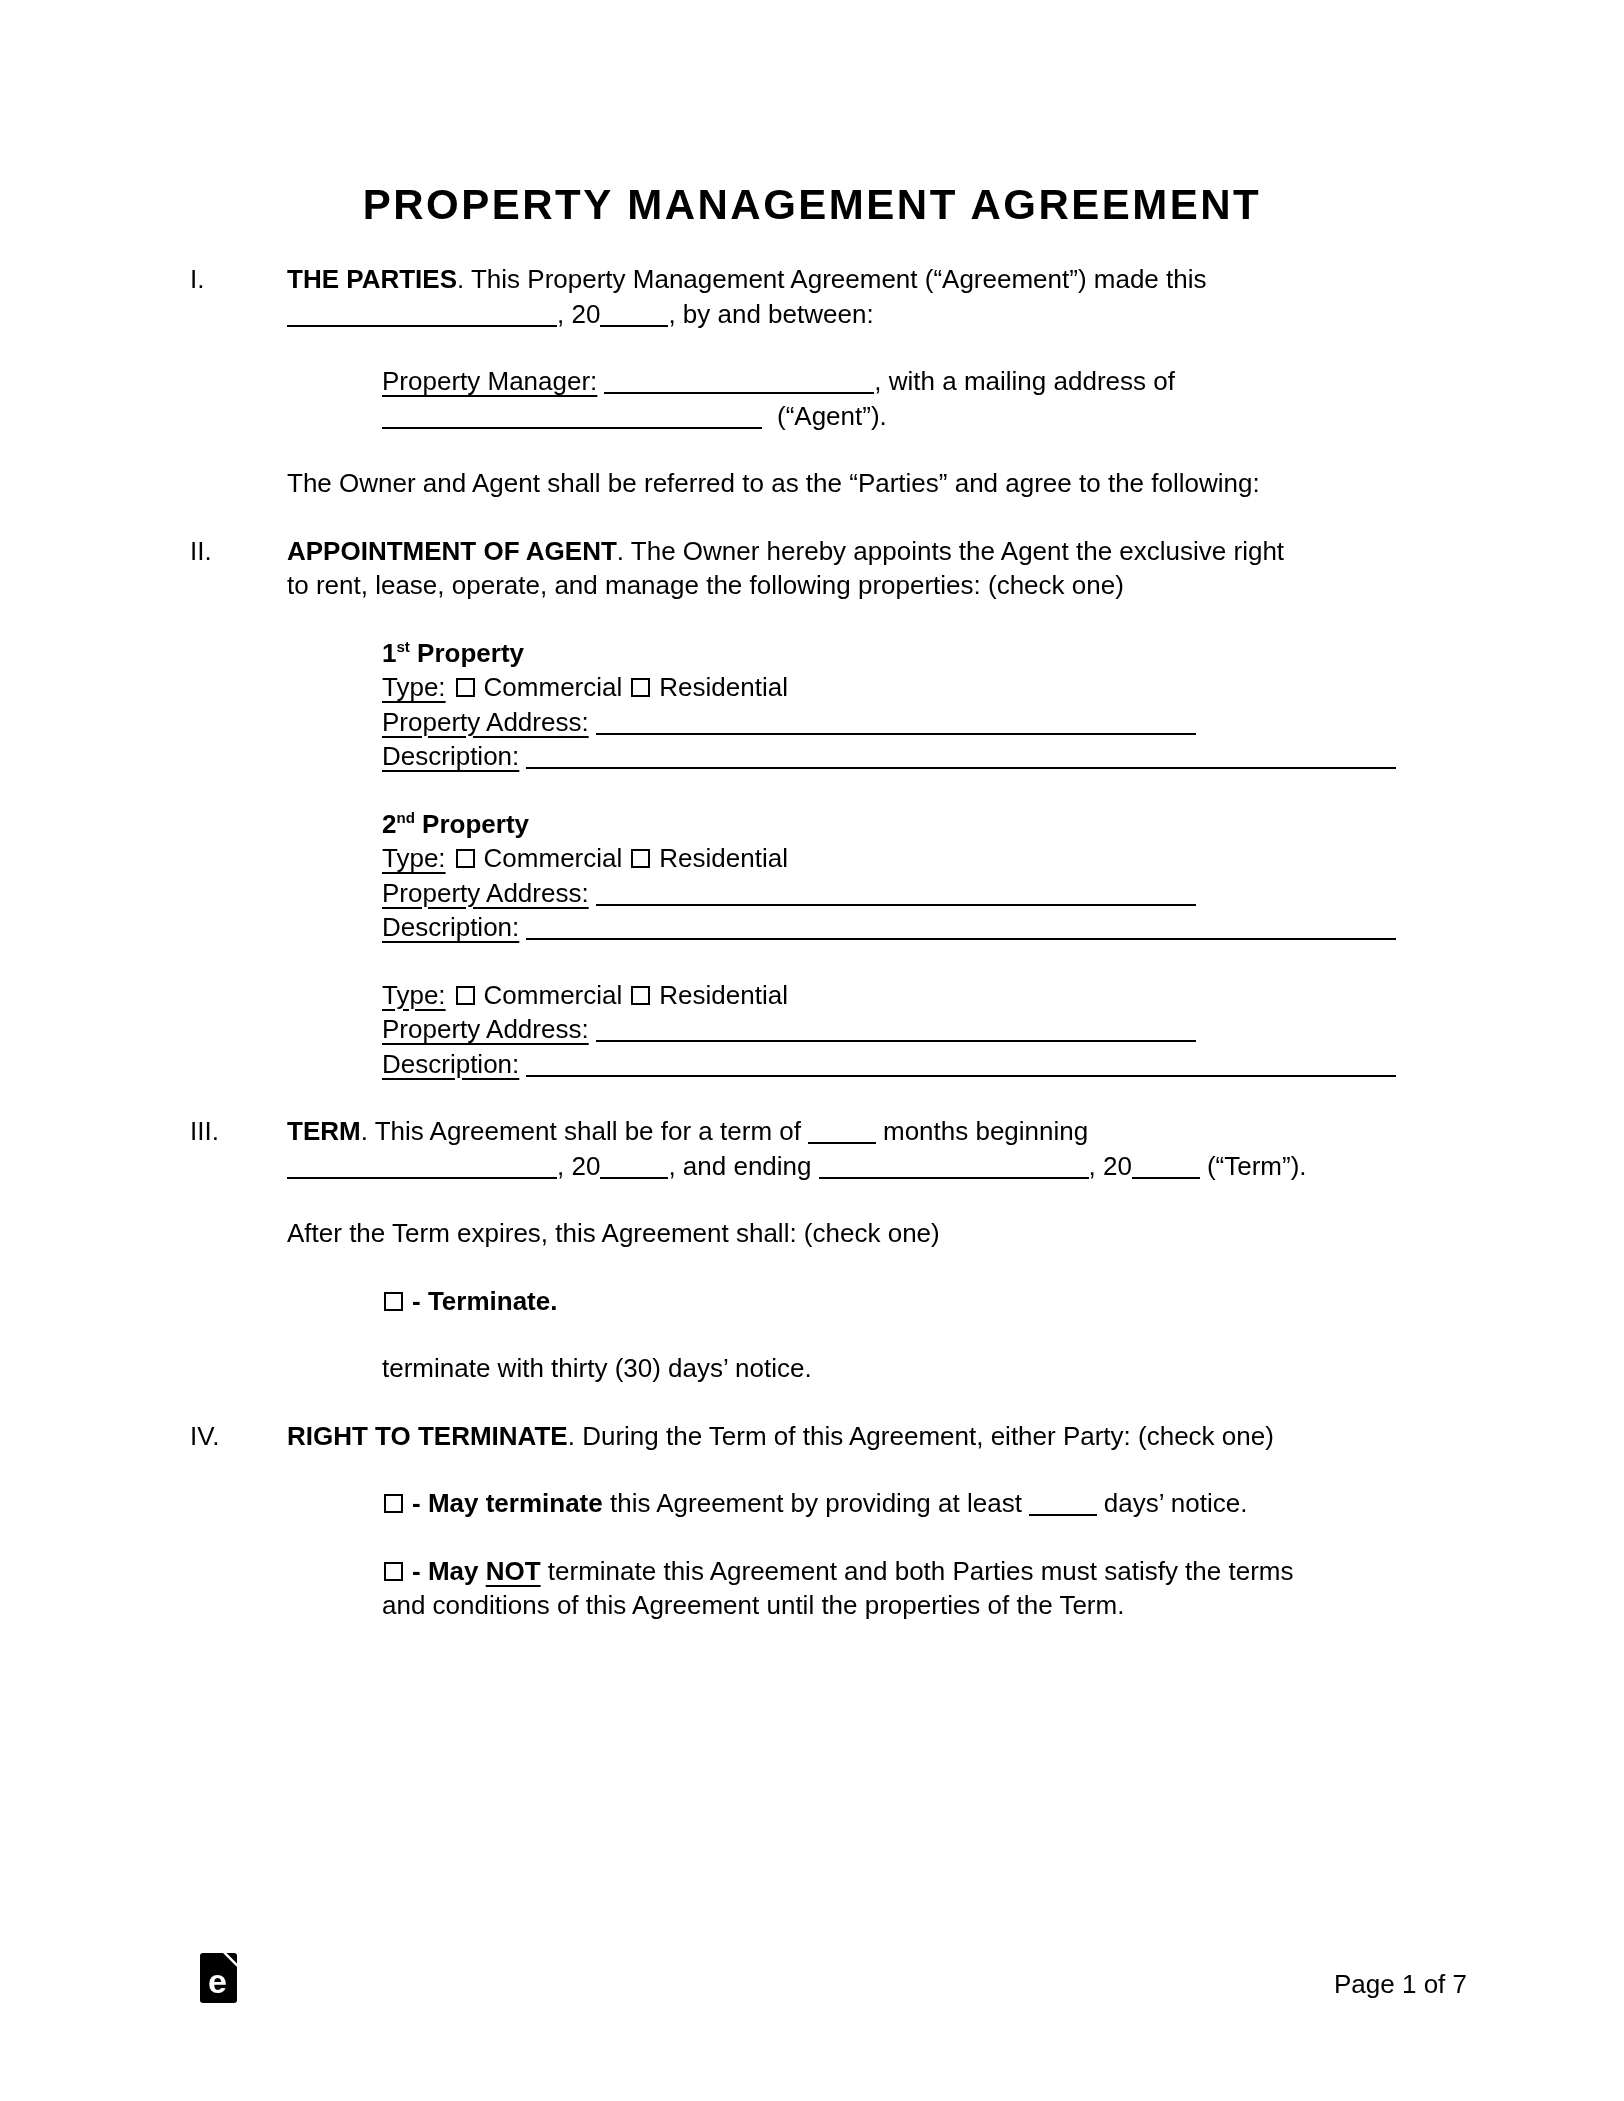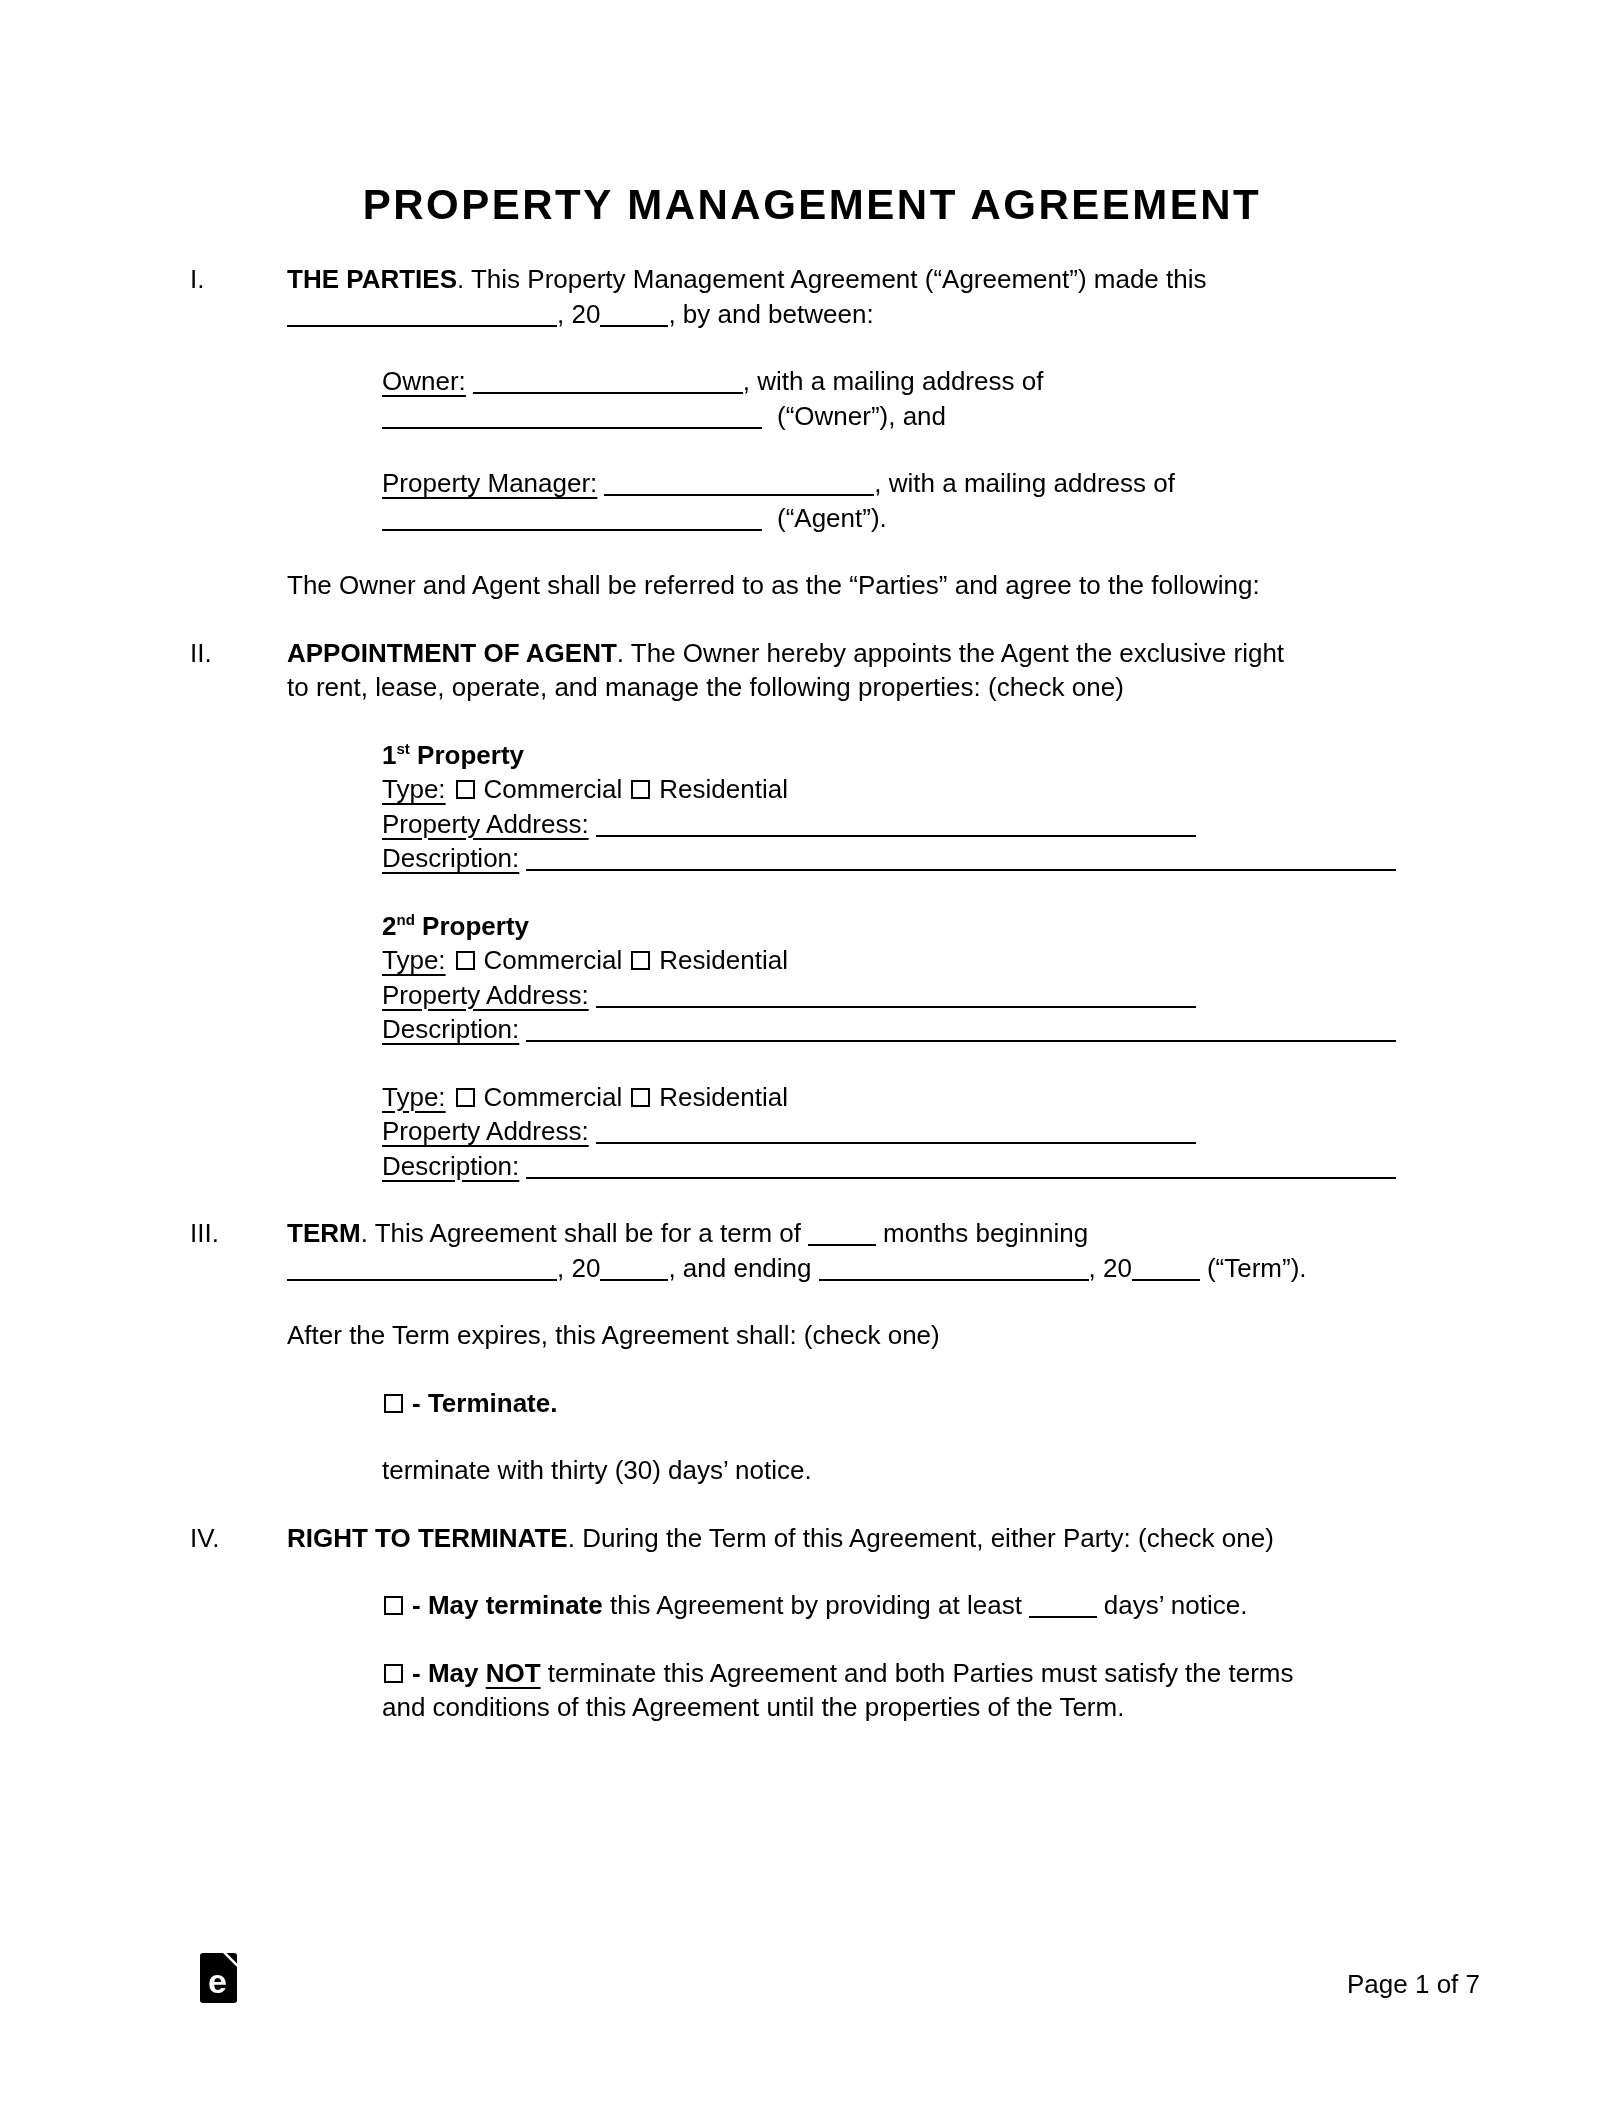--- a/index.html
+++ b/index.html
@@ -34,40 +34,36 @@
   .w380 { width:380px; }
   .w600 { width:600px; }
   .w870 { width:870px; }
   .cb {
     display:inline-block; width:15px; height:15px; border:2px solid #000;
     vertical-align:-1px; margin:0 9px; background:#fff;
   }
   .cb.first { margin-left:10px; }
   .ml8 { margin-left:8px; }
   .logo { position:absolute; left:200px; top:1953px; width:37px; height:50px; }
-  .pageno { position:absolute; right:144px; top:1969px; line-height:30px; }
+  .pageno { position:absolute; right:157px; top:1969px; line-height:30px; }
 </style>
 </head>
 <body>
 
 <div class="page">
   <div class="content">
 
     <div class="title">PROPERTY MANAGEMENT AGREEMENT</div>
 
     <div class="section">
       <div class="roman">I.</div>
       <div class="sbody">
         <div class="para">
           <div class="line"><span class="b">THE PARTIES</span><span>. This Property Management Agreement (“Agreement”) made this</span></div>
           <div class="line"><span class="blank w270 fl fr"></span><span>, 20</span><span class="blank w68 fl fr"></span><span>, by and between:</span></div>
-        </div>
-        <div class="para ind">
-          <div class="line"><span class="u">Owner:</span><span class="blank w270 fr"></span><span>, with a mailing address of</span></div>
-          <div class="line"><span class="blank w380 fl"></span><span class="ml8">(“Owner”), and</span></div>
         </div>
         <div class="para ind">
           <div class="line"><span class="u">Property Manager:</span><span class="blank w270 fr"></span><span>, with a mailing address of</span></div>
           <div class="line"><span class="blank w380 fl"></span><span class="ml8">(“Agent”).</span></div>
         </div>
         <div class="para">
           <div class="line"><span>The Owner and Agent shall be referred to as the “Parties” and agree to the following:</span></div>
         </div>
       </div>
     </div>

